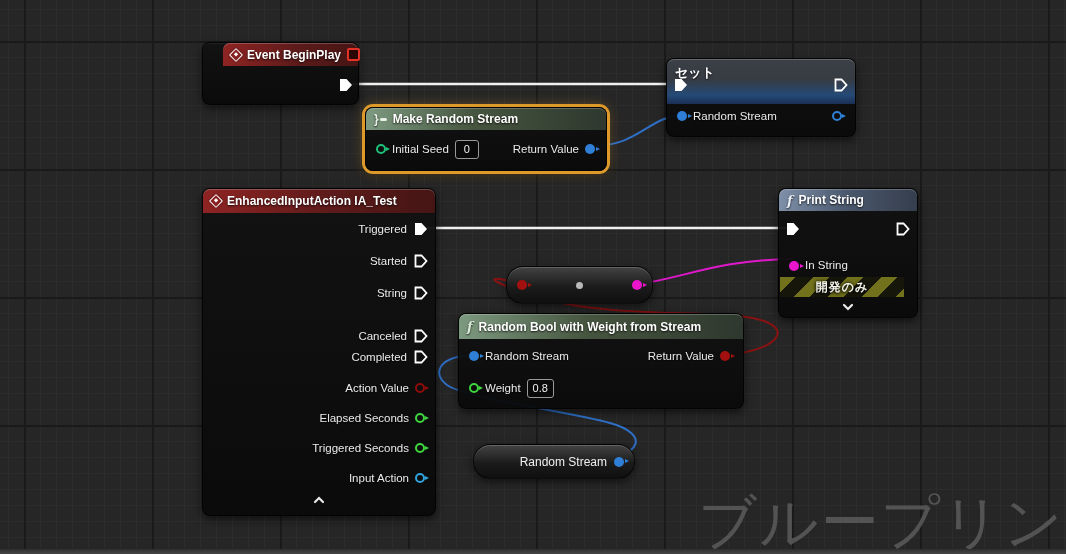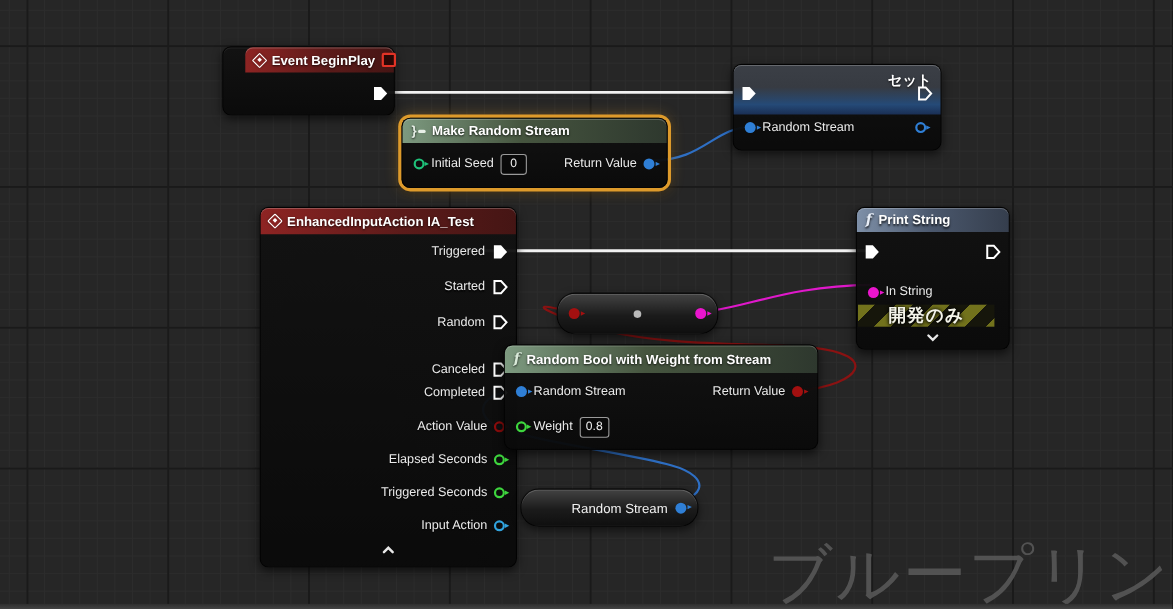--- a/index.html
+++ b/index.html
@@ -32,21 +32,21 @@
   .nheader{
     position:absolute;left:0;top:0;right:0;display:flex;align-items:center;gap:6px;
     padding:0 8px;border-radius:7px 7px 0 0;
     box-shadow:inset 0 1px 0 rgba(255,255,255,.22);
     color:#fff;font-size:12px;font-weight:bold;
     text-shadow:0 1px 2px rgba(0,0,0,.8);
   }
   .hdr-red{background:linear-gradient(90deg,#8e2423,#5c1b1a 55%,#451514);}
   .hdr-green{background:linear-gradient(90deg,#7d9a80,#46553f 45%,#2e382e);}
   .hdr-blue{background:linear-gradient(90deg,#7e90a8,#4a576c 50%,#353e4d);}
-  .hdr-set{background:linear-gradient(180deg,#3b3f46 0%,#373b42 45%,#254a77 80%,#1a2f55 100%);justify-content:flex-end;}
+  .hdr-set{background:linear-gradient(180deg,#3b3f46 0%,#373b42 45%,#254a77 80%,#1a2f55 100%);justify-content:flex-start;}
   .ntitle{white-space:nowrap;}
   .row{position:absolute;display:flex;align-items:center;gap:6px;height:22px;color:#eaeaea;font-size:11.5px;}
   .row .lbl{white-space:nowrap;text-shadow:0 1px 1px rgba(0,0,0,.7);}
   
   .execpin{display:block;}
   
   .dpin{position:relative;width:10px;height:10px;border-radius:50%;flex:0 0 auto;}
   .dpin::after{content:"";position:absolute;left:11px;top:2.5px;
     border-top:2.5px solid transparent;border-bottom:2.5px solid transparent;
     border-left:4px solid currentColor;}
@@ -65,21 +65,21 @@
     background:linear-gradient(180deg,#434343,#1b1b1b 55%,#0f0f0f);
     border:1px solid rgba(0,0,0,.8);
     box-shadow:0 3px 8px rgba(0,0,0,.55),inset 0 1px 0 rgba(255,255,255,.18);
     display:flex;align-items:center;color:#f0f0f0;font-size:12px;
   }
   .dot{width:7px;height:7px;border-radius:50%;background:#b9b9b9;}
   .banner{
     position:absolute;left:1px;right:13px;height:20px;
     background:repeating-linear-gradient(135deg,#72721c 0 11px,#16160b 11px 24px);
     display:flex;align-items:center;justify-content:center;
-    color:#f4f4ea;font-size:16px;font-weight:bold;letter-spacing:1px;
+    color:#f4f4ea;font-size:12px;font-weight:bold;letter-spacing:1px;
     text-shadow:0 1px 3px #000,0 0 4px #000;
   }
   .chev{position:absolute;left:50%;transform:translateX(-50%);}
   
   .diamond{position:relative;width:8px;height:8px;border:1.5px solid #fff;transform:rotate(45deg);border-radius:1px;flex:0 0 auto;box-shadow:0 0 2px rgba(0,0,0,.6);}
   .diamond::after{content:"";position:absolute;left:2px;top:2px;width:3px;height:3px;background:#fff;}
   .ficon{font-family:"DejaVu Serif",serif;font-style:italic;font-weight:bold;font-size:13px;line-height:1;}
   .ficon.greenish{color:#d9ead9;} .ficon.bluish{color:#e8eef7;}
   .mkicon{display:flex;align-items:center;gap:1px;color:#e8f0e8;font-weight:bold;font-size:12px;}
   .mkicon .bar{width:7px;height:3px;border-radius:2px;background:#e8f0e8;}
@@ -147,39 +147,39 @@
       <span class="dpin hollow c-teal"></span>
       <span class="lbl">Initial Seed</span>
       <span class="vbox">0</span>
     </div>
     <div class="row" style="top:30px;right:11px;">
       <span class="lbl">Return Value</span>
       <span class="dpin filled c-blue"></span>
     </div>
   </div>
 
-  <div class="node" style="left:202px;top:188px;width:232px;height:326px;margin-left:34px;">
+  <div class="node" style="left:202px;top:188px;width:232px;height:326px;">
     <div class="nheader hdr-red" style="height:24px;">
       <span class="diamond"></span>
       <span class="ntitle">EnhancedInputAction IA_Test</span>
     </div>
     <div class="row" style="top:29px;right:6px;">
       <span class="lbl">Triggered</span>
       <svg class="execpin" width="16" height="16" viewBox="0 0 16 16">
         <path d="M2 2 H8.5 L14 8 L8.5 14 H2 Z" fill="#fff"></path>
       </svg>
     </div>
     <div class="row" style="top:61px;right:6px;">
       <span class="lbl">Started</span>
       <svg class="execpin" width="16" height="16" viewBox="0 0 16 16">
         <path d="M2.5 2.5 H8.5 L13.5 8 L8.5 13.5 H2.5 Z" fill="none" stroke="#fff" stroke-width="1.8"></path>
       </svg>
     </div>
     <div class="row" style="top:93px;right:6px;">
-      <span class="lbl">Random</span>
+      <span class="lbl">String</span>
       <svg class="execpin" width="16" height="16" viewBox="0 0 16 16">
         <path d="M2.5 2.5 H8.5 L13.5 8 L8.5 13.5 H2.5 Z" fill="none" stroke="#fff" stroke-width="1.8"></path>
       </svg>
     </div>
     <div class="row" style="top:136px;right:6px;">
       <span class="lbl">Canceled</span>
       <svg class="execpin" width="16" height="16" viewBox="0 0 16 16">
         <path d="M2.5 2.5 H8.5 L13.5 8 L8.5 13.5 H2.5 Z" fill="none" stroke="#fff" stroke-width="1.8"></path>
       </svg>
     </div>

